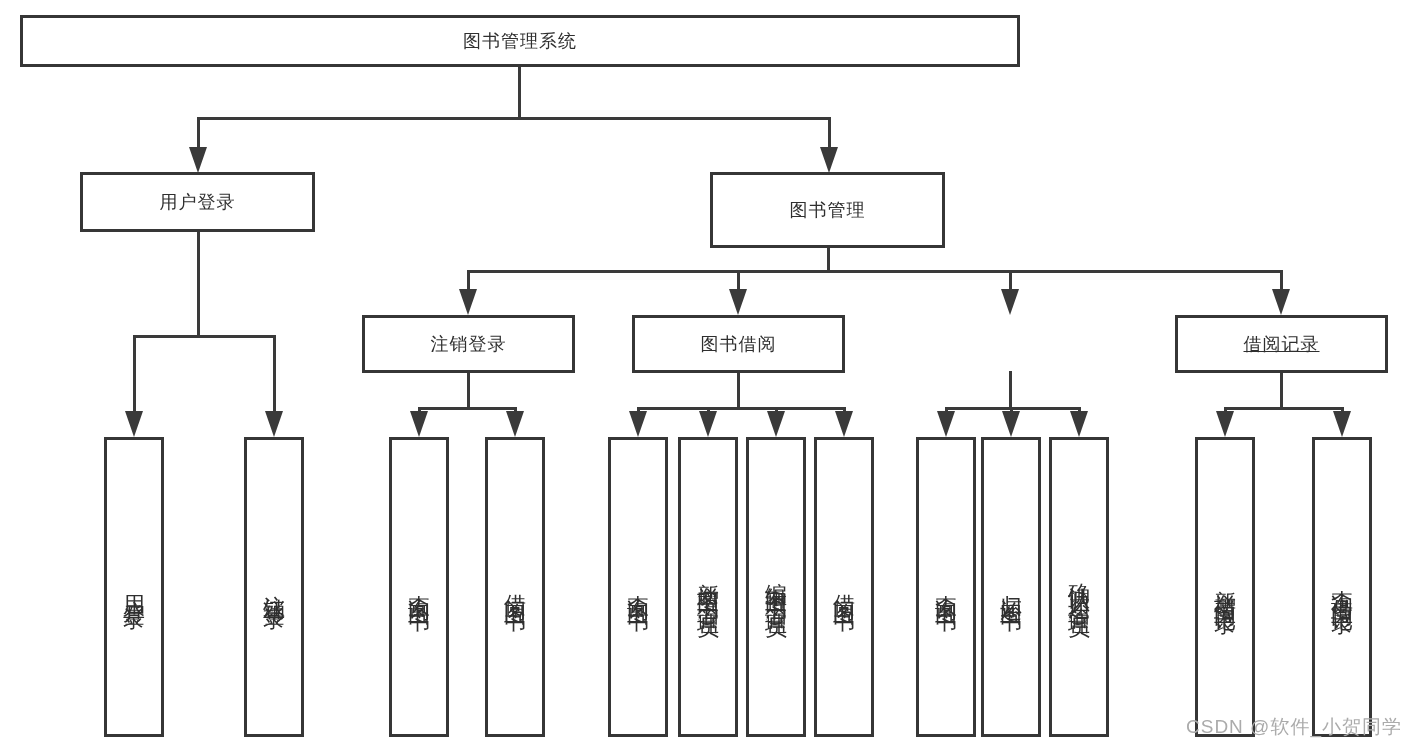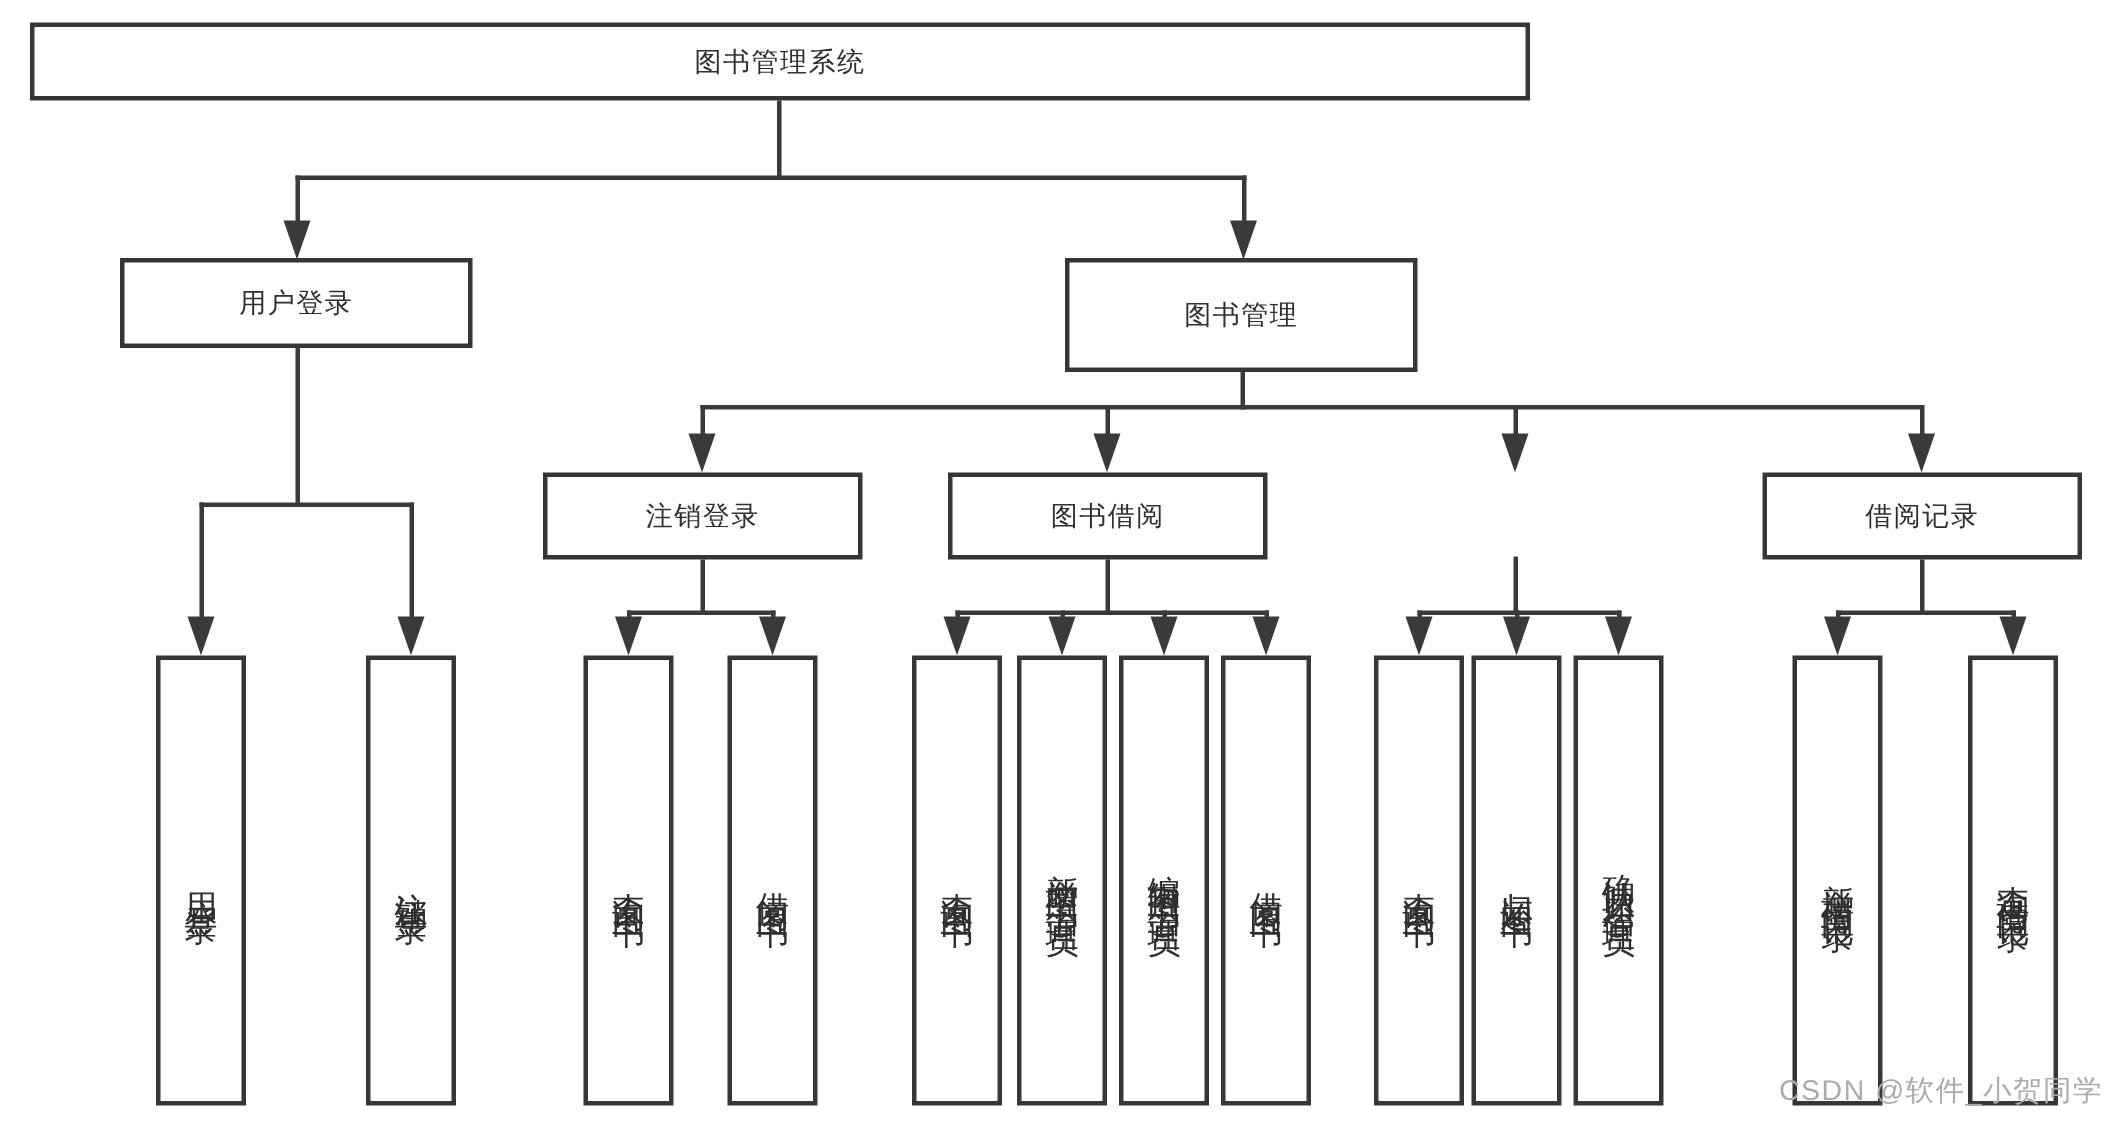--- a/index.html
+++ b/index.html
@@ -88,21 +88,21 @@
   <div class="node" style="left:710px; top:172px; width:235px; height:76px;">
     <span>图书管理</span>
   </div>
 
   <div class="node" style="left:362px; top:315px; width:213px; height:58px;">
     <span>注销登录</span>
   </div>
   <div class="node" style="left:632px; top:315px; width:213px; height:58px;">
     <span>图书借阅</span>
   </div>
-  <div class="node" style="left:1175px; top:315px; width:213px; height:58px;">
+  <div class="node" style="left:1175px; top:315px; width:213px; height:58px;text-decoration:underline;">
     <span>借阅记录</span>
   </div>
 
   <div class="leaf" style="left:104px;">
     <span>用户登录</span>
   </div>
   <div class="leaf" style="left:244px;">
     <span>注销登录</span>
   </div>
 

